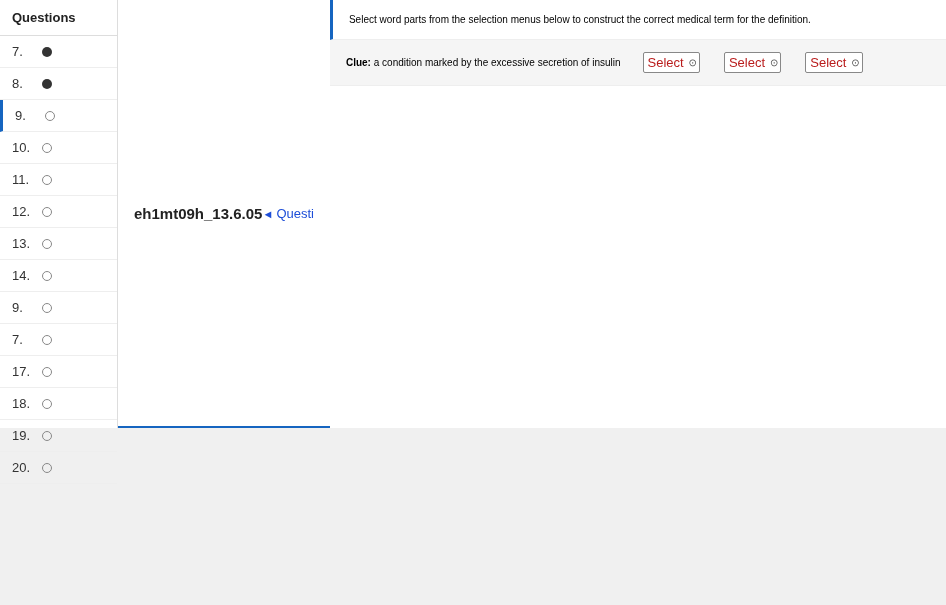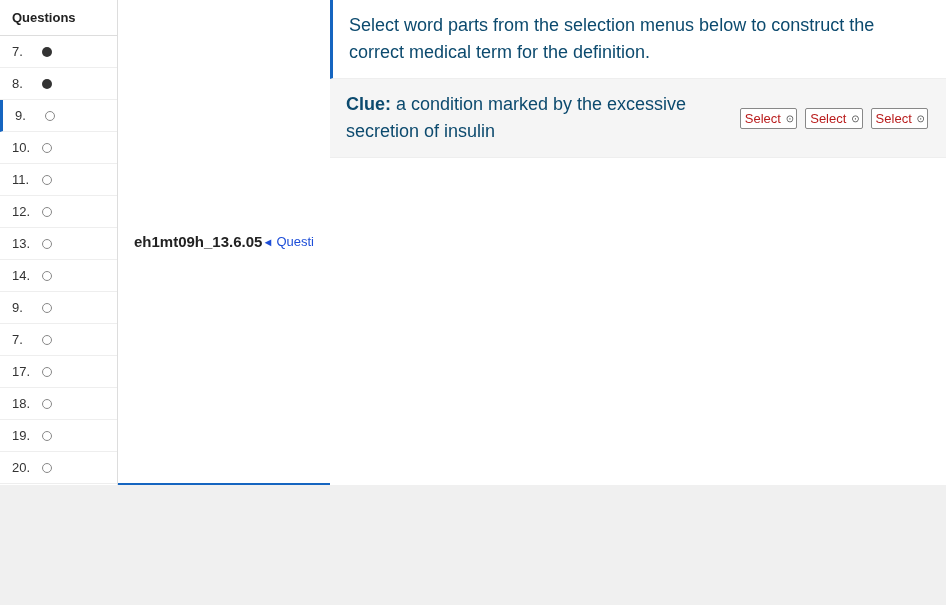--- a/index.html
+++ b/index.html
@@ -13,21 +13,21 @@
       font-size: 14px;
       background: #f0f0f0;
       width: 946px;
       height: 605px;
       overflow: hidden;
     }
 
     .container {
       display: flex;
       width: 946px;
-      height: 485px;
+      height: 428px;
       background: #fff;
     }
 
     
     .sidebar {
       width: 118px;
       background: #fff;
       border-right: 1px solid #ddd;
       flex-shrink: 0;
     }
@@ -124,34 +124,34 @@
       border-bottom: 1px solid #eee;
     }
 
     .question-row.highlighted {
       background: #fff;
       border-left: 3px solid #1565c0;
     }
 
     .question-text {
       flex: 1;
-      font-size: 18px;
-      color: #0c4a6e;
+      font-size: 10px;
+      color: #000000;
       line-height: 1.5;
     }
 
     .question-text strong {
       font-weight: bold;
     }
 
     .clue-row {
       display: flex;
       align-items: center;
       flex-wrap: wrap;
-      gap: 4px;
+      gap: 20px;
     }
 
     
     .select-wrapper {
       display: inline-flex;
       align-items: center;
       border: 1px solid #888;
       border-radius: 2px;
       background: #fff;
       padding: 1px 2px;

